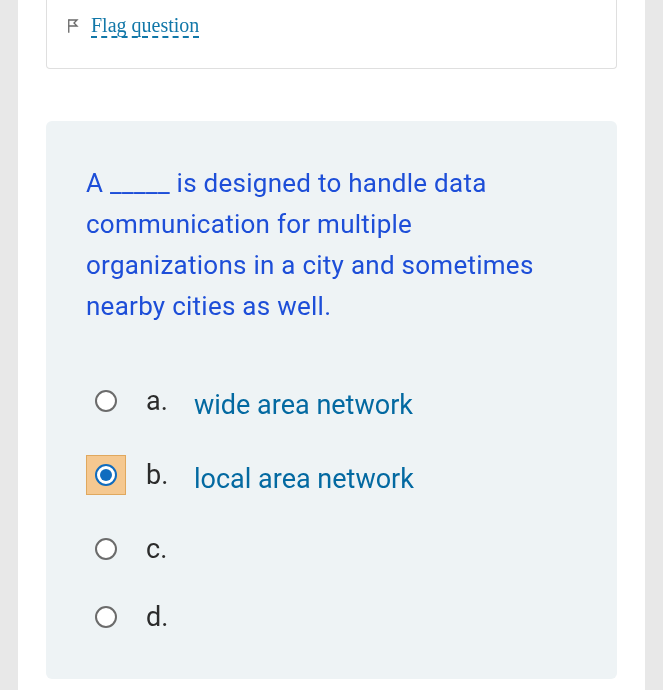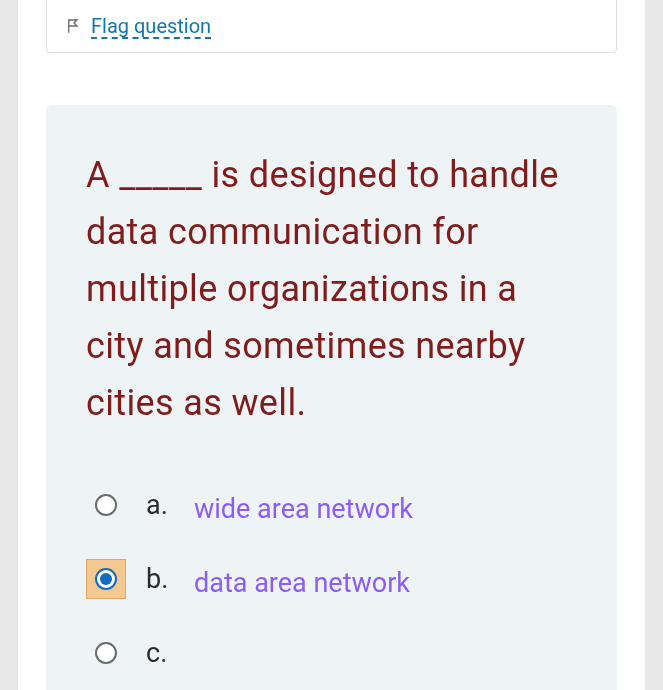--- a/index.html
+++ b/index.html
@@ -14,22 +14,23 @@
   .outer-frame {
     background: #fff;
     margin: 0 18px;
     height: 690px;
     padding: 0 28px;
   }
   .flag-box {
     border: 1px solid #dfdfdf;
     border-top: none;
     border-radius: 0 0 4px 4px;
-    padding: 14px 18px 14px 18px;
+    padding: 14px 18px 31px 18px;
     background: #fff;
+    font-family: Liberation Serif, serif;
   }
   .flag-row {
     display: flex;
     align-items: center;
     gap: 8px;
   }
   .flag-icon {
     width: 18px;
     height: 18px;
     flex-shrink: 0;
@@ -42,23 +43,23 @@
     font-size: 20px;
     cursor: pointer;
   }
   .question-card {
     margin-top: 52px;
     background: #eef3f5;
     border-radius: 6px;
     padding: 42px 40px 42px 40px;
   }
   .question-text {
-    font-size: 36px;
+    font-size: 26px;
     line-height: 1.58;
-    color: #7f1d1d;
+    color: #1d4ed8;
     letter-spacing: 0.01em;
   }
   .options {
     margin-top: 56px;
     display: flex;
     flex-direction: column;
     gap: 30px;
   }
   .option-row {
     display: flex;
@@ -100,21 +101,21 @@
   }
   .option-letter {
     font-size: 27px;
     color: #2b2b2b;
     width: 28px;
     flex-shrink: 0;
     padding-top: 2px;
   }
   .option-text {
     font-size: 27px;
-    color: #8b5cf6;
+    color: #0369a1;
     line-height: 1.55;
     padding-top: 2px;
   }
 </style>
 </head>
 <body>
 
 <div class="outer-frame">
 
   <div class="flag-box">
@@ -138,21 +139,21 @@
         </div>
         <span class="option-letter">a.</span>
         <span class="option-text">wide area network</span>
       </div>
 
       <div class="option-row">
         <div class="radio-wrapper selected">
           <span class="radio checked"></span>
         </div>
         <span class="option-letter">b.</span>
-        <span class="option-text">data area network</span>
+        <span class="option-text">local area network</span>
       </div>
 
       <div class="option-row">
         <div class="radio-wrapper">
           <span class="radio"></span>
         </div>
         <span class="option-letter">c.</span>
       </div>
 
       <div class="option-row">

